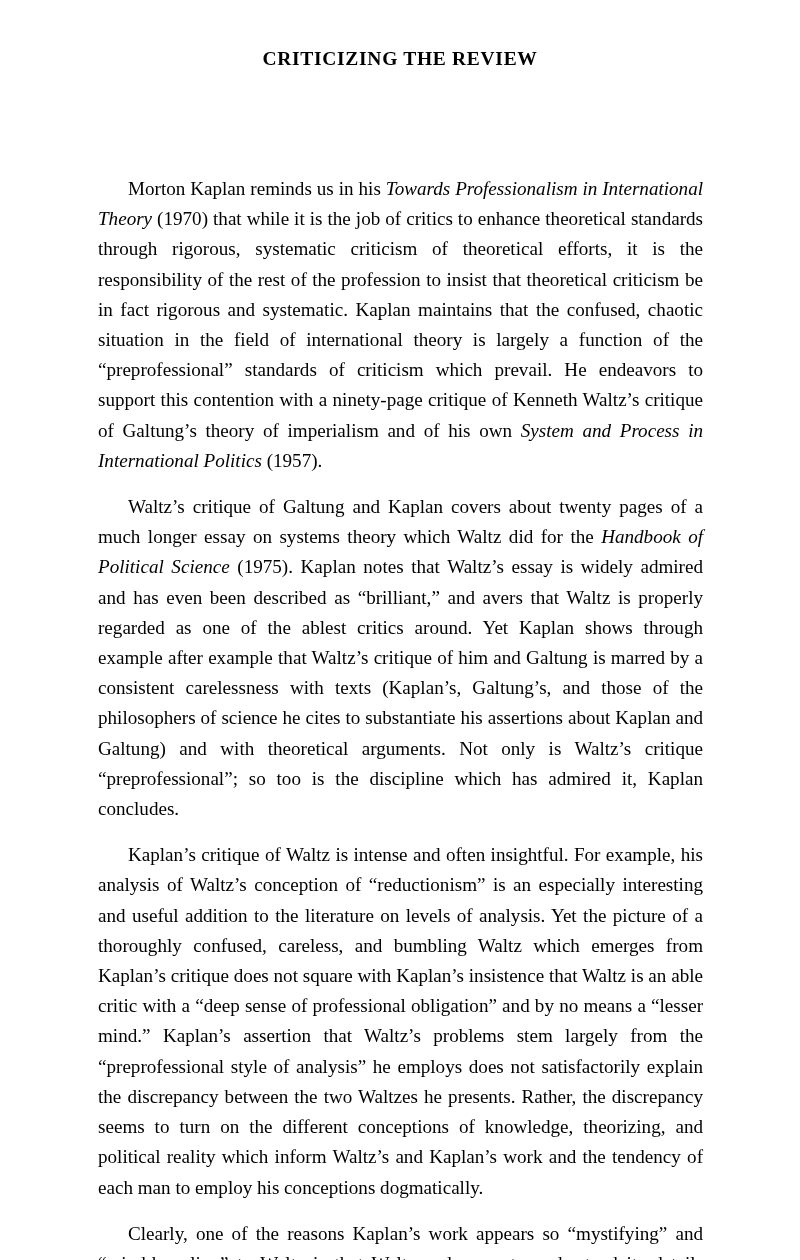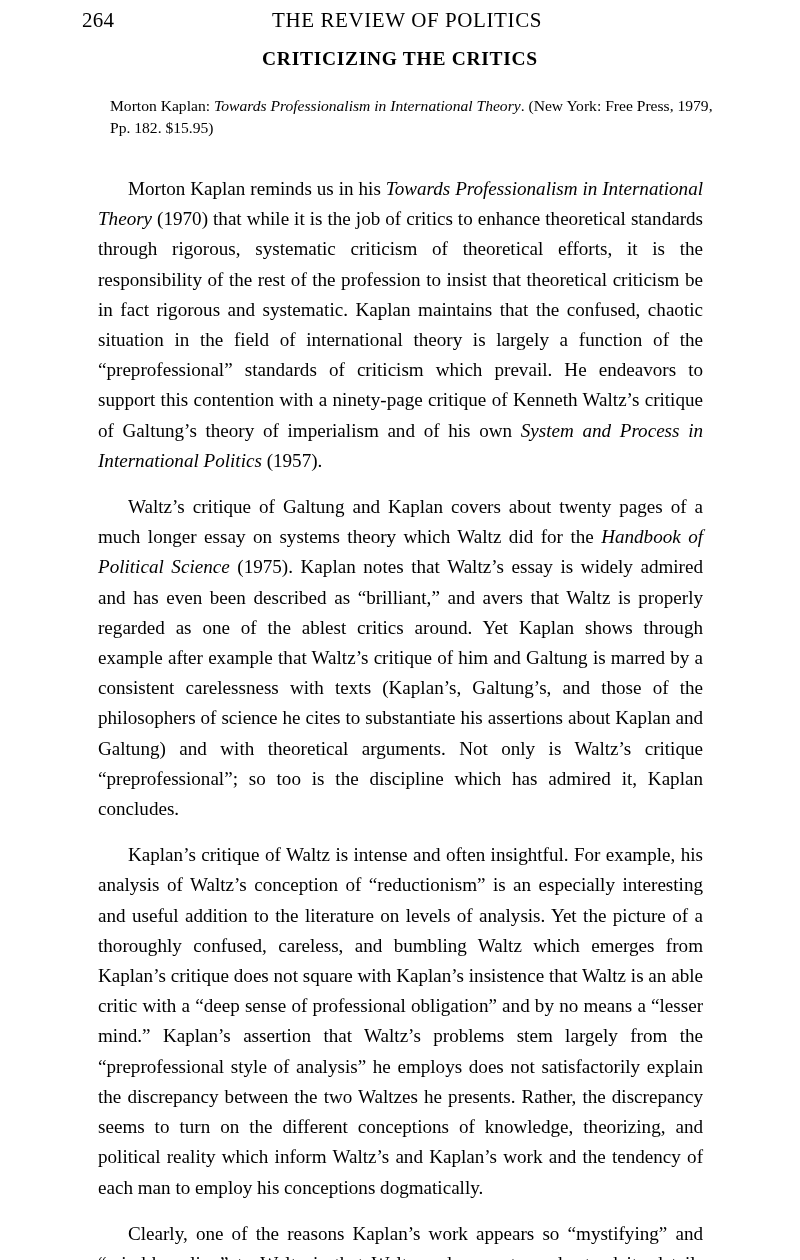--- a/index.html
+++ b/index.html
@@ -102,33 +102,23 @@
   
   .page {
     filter: contrast(1.02);
   }
 </style>
 </head>
 <body>
 
 <div class="page">
 
-  <div class="running-head">
-    <span class="folio">264</span>
-    <span class="journal-title">THE REVIEW OF POLITICS</span>
-  </div>
 
-  <div class="article-title">CRITICIZING THE CRITICS</div>
+  <div class="article-title">CRITICIZING THE REVIEW</div>
 
-  <div class="citation">
-    <span class="first-line">
-      <span>Morton Kaplan:</span>
-      <i>Towards Professionalism in International Theory</i><span>. (New York: Free Press, 1979, Pp. 182. $15.95)</span>
-    </span>
-  </div>
 
   <div class="body-text" id="body-text">
       <p><span>Morton Kaplan reminds us in his </span><i>Towards Professionalism in International Theory</i><span> (1970) that while it is the job of critics to enhance theoretical standards through rigorous, systematic criticism of theoretical efforts, it is the responsibility of the rest of the profession to insist that theoretical criticism be in fact rigorous and systematic. Kaplan maintains that the confused, chaotic situation in the field of international theory is largely a function of the “preprofessional” standards of criticism which prevail. He endeavors to support this contention with a ninety-page critique of Kenneth Waltz’s critique of Galtung’s theory of imperialism and of his own </span><i>System and Process in International Politics</i><span> (1957).</span></p>
       <p><span>Waltz’s critique of Galtung and Kaplan covers about twenty pages of a much longer essay on systems theory which Waltz did for the </span><i>Handbook of Political Science</i><span> (1975). Kaplan notes that Waltz’s essay is widely admired and has even been described as “brilliant,” and avers that Waltz is properly regarded as one of the ablest critics around. Yet Kaplan shows through example after example that Waltz’s critique of him and Galtung is marred by a consistent carelessness with texts (Kaplan’s, Galtung’s, and those of the philosophers of science he cites to substantiate his assertions about Kaplan and Galtung) and with theoretical arguments. Not only is Waltz’s critique “preprofessional”;  so too is the discipline which has admired it, Kaplan concludes.</span></p>
       <p><span>Kaplan’s critique of Waltz is intense and often insightful. For example, his analysis of Waltz’s conception of “reductionism” is an especially interesting and useful addition to the literature on levels of analysis. Yet the picture of a thoroughly confused, careless, and bumbling Waltz which emerges from Kaplan’s critique does not square with Kaplan’s insistence that Waltz is an able critic with a “deep sense of professional obligation” and by no means a “lesser mind.” Kaplan’s assertion that Waltz’s problems stem largely from the “preprofessional style of analysis” he employs does not satisfactorily explain the discrepancy between the two Waltzes he presents. Rather, the discrepancy seems to turn on the different conceptions of knowledge, theorizing, and political reality which inform Waltz’s and Kaplan’s work and the tendency of each man to employ his conceptions dogmatically.</span></p>
       <p><span>Clearly, one of the reasons Kaplan’s work appears so “mystifying” and “mind-boggling” to Waltz is that Waltz endeavors to understand its details from the standpoint of his own basic assumptions, rather than from Kaplan’s. A critique based on this kind of understanding, or misunderstanding, is bound to be confusing. A “professional” approach would have involved treatment of the details of Kaplan’s work in terms of the enterprise Kaplan saw himself engaged in, and then an assessment of that enterprise itself.</span></p>
     </div>
 
 </div>
 

